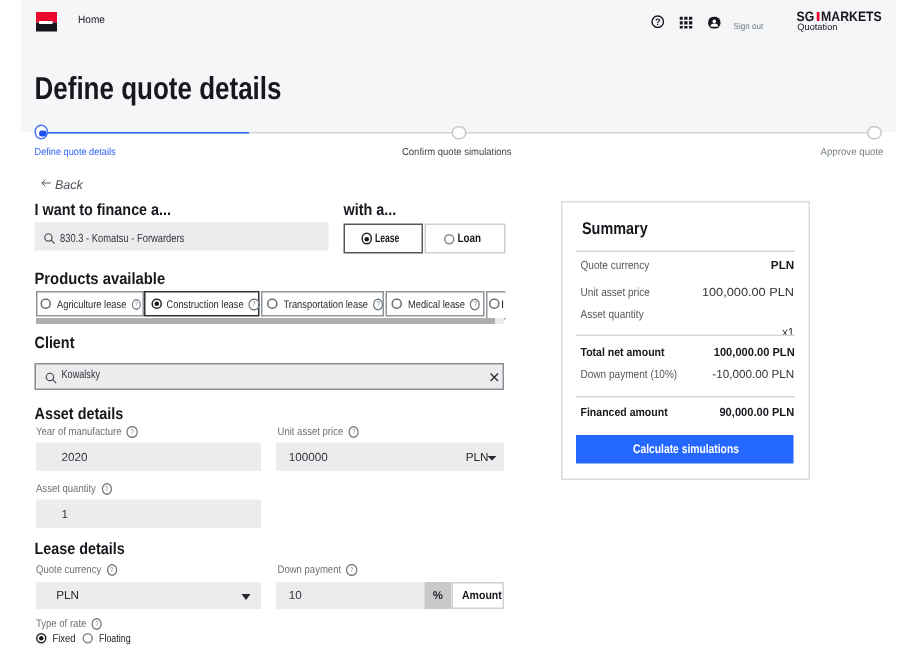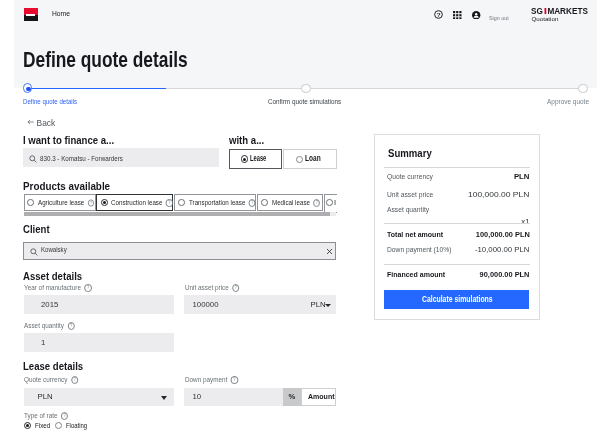--- a/index.html
+++ b/index.html
@@ -61,21 +61,21 @@
   <div class="abs" style="left:301.2px;top:83.5px;width:7.6px;height:7.6px;border:1.4px solid #c5c9cc;border-radius:50%;background:#fff;"></div>
   <div class="abs" style="left:578.2px;top:83.5px;width:7.6px;height:7.6px;border:1.4px solid #c5c9cc;border-radius:50%;background:#fff;"></div>
 
   <div class="t" style="left:23.2px;top:99.2px;font-size:6.8px;color:#2e62f6;transform:scaleX(0.90);">Define quote details</div>
   <div class="t" style="left:267.8px;top:98.8px;font-size:6.8px;color:#3e4448;transform:scaleX(0.93);">Confirm quote simulations</div>
   <div class="t" style="left:547.4px;top:98.8px;font-size:6.8px;color:#76838b;transform:scaleX(0.95);">Approve quote</div>
 
   <svg class="abs" style="left:27.2px;top:119.3px;" width="7" height="6" viewBox="0 0 14 12">
     <path d="M13.5 6 H2 M6.2 1.8 L1.8 6 L6.2 10.2" fill="none" stroke="#454b50" stroke-width="1.25"></path>
   </svg>
-  <div class="t" style="left:36.6px;top:119px;font-size:8.4px;color:#4e555b;">Back</div>
+  <div class="t" style="left:36.6px;top:119px;font-size:8.4px;color:#4e555b;font-style:italic;">Back</div>
 
   <div class="t b ink" style="left:23px;top:134.8px;font-size:10.9px;transform:scaleX(0.88);">I want to finance a...</div>
   <div class="t b ink" style="left:228.6px;top:134.8px;font-size:10.9px;transform:scaleX(0.88);">with a...</div>
 
   <div class="inp" style="left:23.3px;top:148px;width:195.7px;height:19px;"></div>
   <svg class="abs" style="left:28.6px;top:155.2px;" width="8.2" height="8.2" viewBox="0 0 18 18">
     <circle cx="7.2" cy="7.2" r="5.4" fill="none" stroke="#3e4448" stroke-width="1.7"></circle>
     <path d="M11.3 11.3 L16.3 16.3" stroke="#3e4448" stroke-width="1.7"></path>
   </svg>
   <div class="t" style="left:40px;top:155.4px;font-size:7.8px;color:#32363a;transform:scaleX(0.80);">830.3 - Komatsu - Forwarders</div>
@@ -123,21 +123,21 @@
   </svg>
   <div class="t" style="left:40.5px;top:246.4px;font-size:7.8px;color:#32363a;transform:scaleX(0.78);">Kowalsky</div>
   <svg class="abs" style="left:326px;top:247.5px;" width="7" height="7" viewBox="0 0 14 14">
     <path d="M2 2 L12 12 M12 2 L2 12" stroke="#26292c" stroke-width="1.6"></path>
   </svg>
 
   <div class="t b ink" style="left:23.2px;top:271.2px;font-size:10.9px;transform:scaleX(0.88);">Asset details</div>
   <div class="t lab" style="left:23.5px;top:283.8px;font-size:7.4px;transform:scaleX(0.86);">Year of manufacture&nbsp; <span class="qm">?</span></div>
   <div class="t lab" style="left:184.5px;top:283.8px;font-size:7.4px;transform:scaleX(0.86);">Unit asset price&nbsp; <span class="qm">?</span></div>
   <div class="inp" style="left:23.5px;top:295.4px;width:150px;height:18.6px;"></div>
-  <div class="t" style="left:41px;top:301px;font-size:7.8px;color:#32363a;">2015</div>
+  <div class="t" style="left:41px;top:301px;font-size:7.8px;color:#32363a;">2020</div>
   <div class="inp" style="left:184px;top:295.4px;width:151.5px;height:18.6px;"></div>
   <div class="t" style="left:192.5px;top:301px;font-size:7.8px;color:#32363a;">100000</div>
   <div class="t" style="left:310.5px;top:301px;font-size:7.8px;color:#26292c;">PLN</div>
   <div class="abs" style="left:325.2px;top:303.6px;width:0;height:0;border-left:3.3px solid transparent;border-right:3.3px solid transparent;border-top:3.7px solid #26292c;"></div>
 
   <div class="t lab" style="left:23.5px;top:321.6px;font-size:7.4px;transform:scaleX(0.86);">Asset quantity&nbsp; <span class="qm">?</span></div>
   <div class="inp" style="left:23.5px;top:333px;width:150px;height:18.6px;"></div>
   <div class="t" style="left:41px;top:338.6px;font-size:7.8px;color:#32363a;">1</div>
 
   <div class="t b ink" style="left:23.2px;top:360.7px;font-size:10.9px;transform:scaleX(0.88);">Lease details</div>

